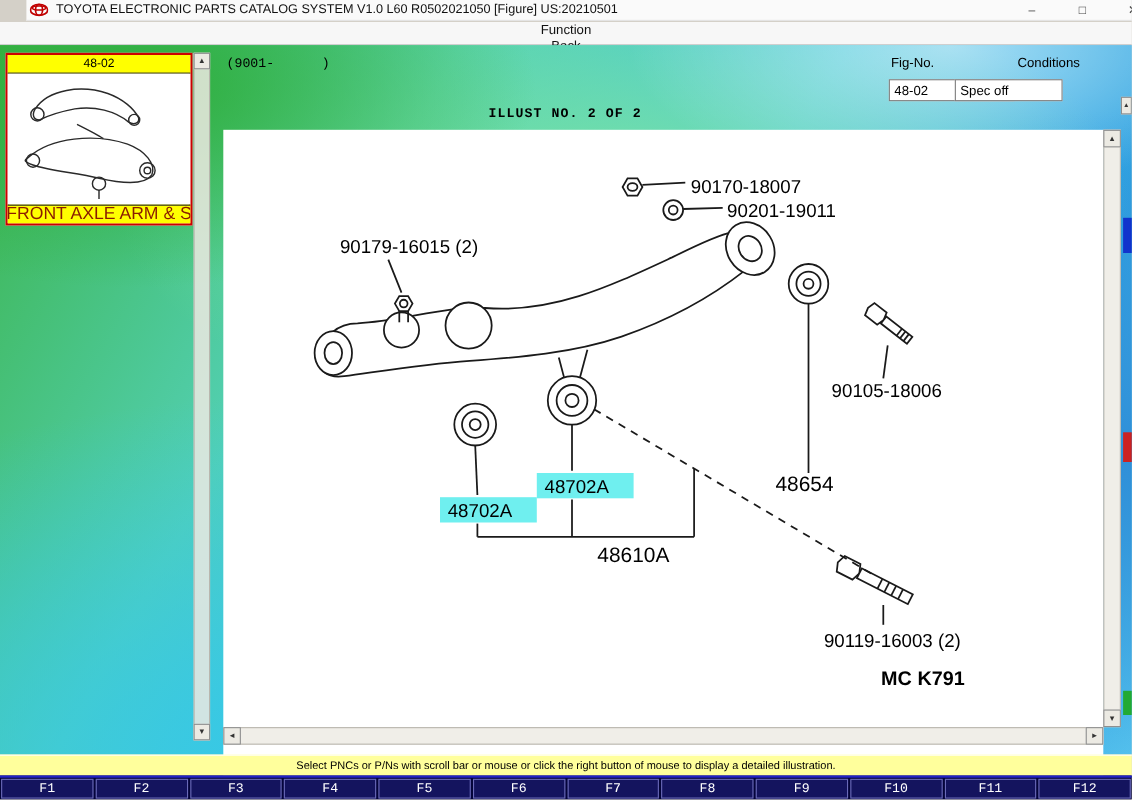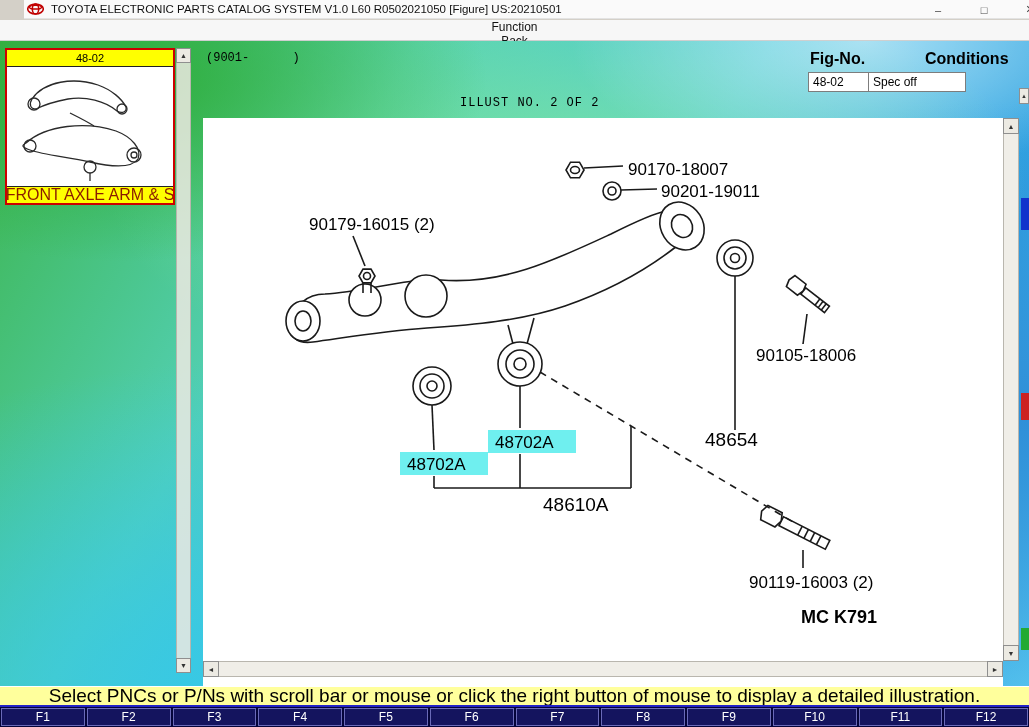--- a/index.html
+++ b/index.html
@@ -42,43 +42,43 @@
     font-size:16px; display:flex; align-items:center; justify-content:center; color:#8a1c00; white-space:nowrap; overflow:hidden; }
 
   
   .strack { position:absolute; background:rgba(236,233,226,0.85); border:1px solid #b9b6ae; }
   .sbtn { position:absolute; width:15px; height:15px; background:#eceae3; border:1px solid #8f8f8f;
     display:flex; align-items:center; justify-content:center; font-size:7px; color:#333; line-height:1; }
 
   
   .range-text { position:absolute; left:206px; top:51px; font-family:Liberation Mono, monospace;
     font-size:12px; color:#000; white-space:pre; }
-  .illust-text { position:absolute; left:460px; top:96px; font-family:"Liberation Mono", monospace;
-    font-size:12px; font-weight:normal; letter-spacing:1px; color:#000; }
-  .hdr-label { position:absolute; font-size:16px; font-weight:bold; color:#000; }
+  .illust-text { position:absolute; left:444px; top:96px; font-family:"Liberation Mono", monospace;
+    font-size:12px; font-weight:bold; letter-spacing:1px; color:#000; }
+  .hdr-label { position:absolute; font-size:12px; font-weight:normal; color:#000; }
   .field { position:absolute; height:20px; background:#fff; border:1px solid #7d7d7d;
     font-family:"Liberation Sans", sans-serif; font-size:12px; color:#000; padding:0 4px; }
 
   
   .canvas { position:absolute; left:203px; top:118px; width:800px; height:588px; background:#fff; }
   .canvas svg text { font-family:"Liberation Sans", sans-serif; }
   .hl { fill:var(--highlight,#6fefef); }
 
   
   .edge-marker { position:absolute; width:8px; left:1021px; }
 
   
   .statusbar { position:absolute; left:0; top:686px; width:1029px; height:19px;
     background:var(--status-bg,#ffff9c); border-top:1px solid #ffffff;
-    display:flex; align-items:center; justify-content:center; font-size:19px; color:#000; }
+    display:flex; align-items:center; justify-content:center; font-size:10px; color:#000; }
 
   
   .fkeybar { position:absolute; left:0; top:705px; width:1029px; height:22px;
     background:var(--fkey-bar,#04043a); border-top:2px solid #2323c8;
-    display:flex; gap:2px; padding:1px 1px; }
+    display:flex; gap:2px; padding:1px 1px;font-family:Liberation Mono, monospace; }
   .fkey { flex:1; background:var(--fkey-bg,#14145e); border:1px solid #6a6ab8;
     color:#fff; font-size:12px; display:flex; align-items:center; justify-content:center; }
 </style>
 </head>
 <body>
 
 <div id="window">
 
   <div class="titlebar">
     <span class="app-icon">

